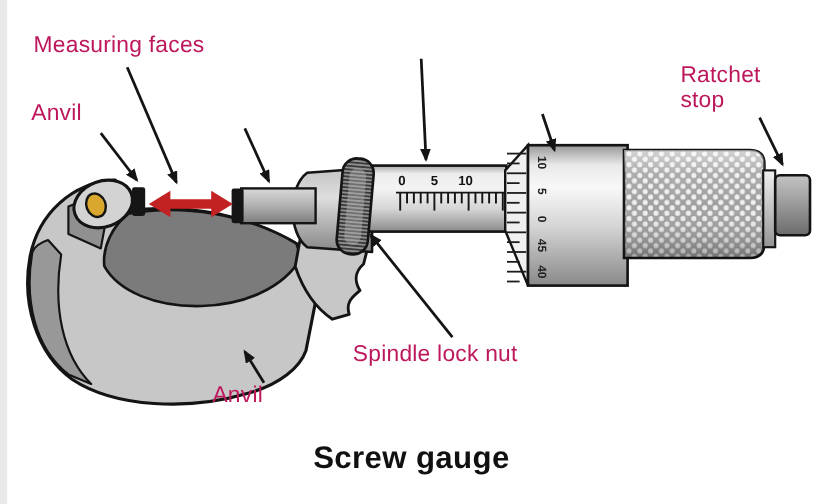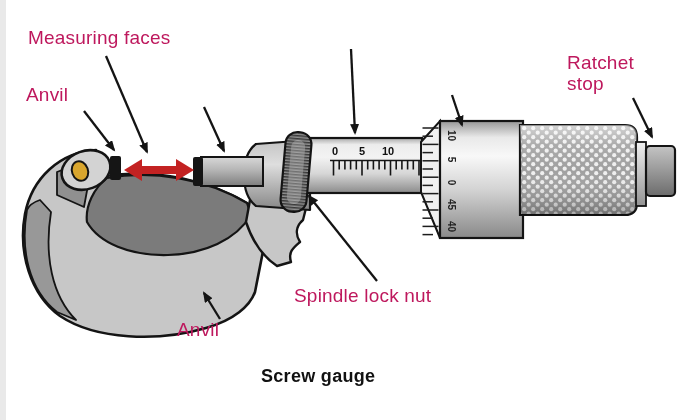--- a/index.html
+++ b/index.html
@@ -8,21 +8,21 @@
     font-family:"Liberation Sans", sans-serif;overflow:hidden;
   }
   .edge-strip{position:absolute;left:0;top:0;width:6px;height:420px;background:#e9e9e9;}
   svg{position:absolute;left:0;top:0;z-index:1;}
   .lbl{
     position:absolute;z-index:3;color:#be185d;font-weight:normal;
     font-size:19px;line-height:1.12;letter-spacing:.2px;white-space:nowrap;
   }
   .lbl.wrap{white-space:normal;width:100px;}
   .title{
-    position:absolute;z-index:3;color:#111;font-weight:bold;font-size:18px;
+    position:absolute;z-index:3;color:#111;font-weight:bold;font-size:26px;
     letter-spacing:.3px;white-space:nowrap;
   }
   .scale-num{
     position:absolute;z-index:3;color:#111;font-weight:bold;font-size:11px;
     width:18px;text-align:center;
   }
   .thimble-num{
     position:absolute;z-index:3;color:#222;font-weight:bold;font-size:10px;
     width:16px;text-align:center;transform:rotate(90deg);transform-origin:center;
   }

